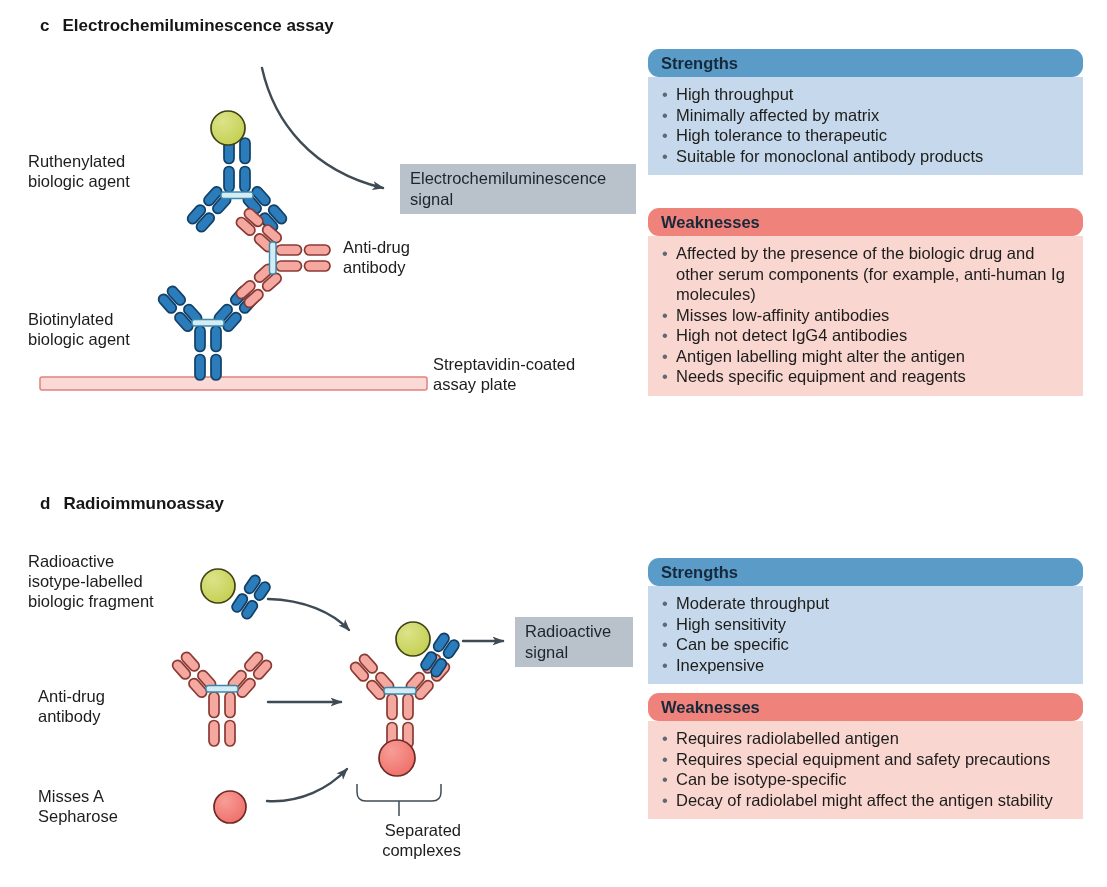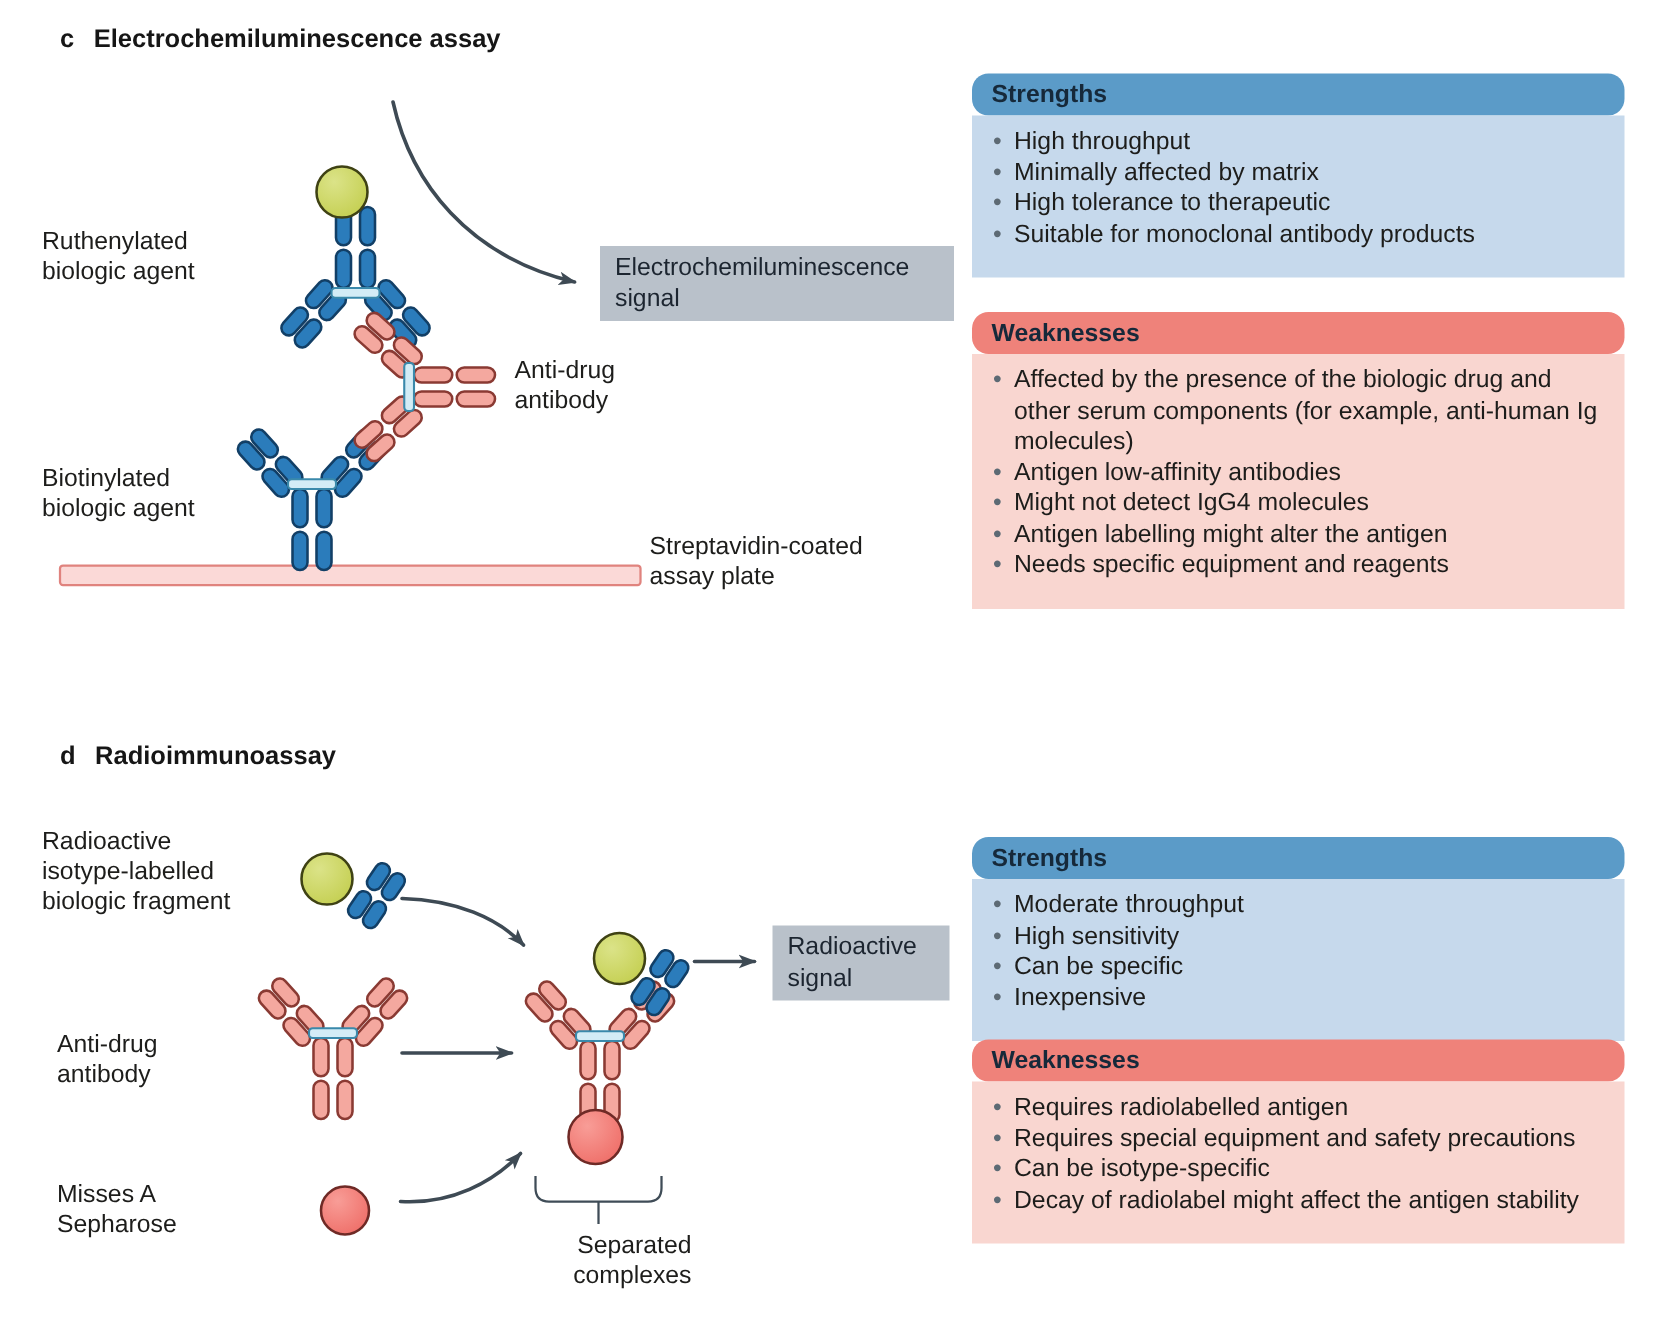--- a/index.html
+++ b/index.html
@@ -23,21 +23,21 @@
     padding:4px 10px;font-size:16.5px;line-height:21px;color:#1c2530;white-space:pre-line;
   }
   .card{position:absolute;width:435px;}
   .card-header{
     height:28px;line-height:28px;padding-left:13px;
     font-size:16.5px;font-weight:600;color:var(--header-text);border-radius:11px;
   }
   .s-head{background:var(--s-head-bg);}
   .w-head{background:var(--w-head-bg);}
   .card-body{
-    margin:0;padding:7px 8px 19px 13px;list-style:none;
+    margin:0;padding:7px 8px 9px 13px;list-style:none;
   }
   .s-body{background:var(--s-body-bg);}
   .w-body{background:var(--w-body-bg);}
   .card-body li{
     position:relative;padding-left:15px;font-size:16.5px;line-height:20.5px;color:var(--body-text);
   }
   .card-body li::before{
     content:"\2022";position:absolute;left:1px;color:var(--bullet);
   }
 </style>
@@ -207,22 +207,22 @@
         <li>Minimally affected by matrix</li>
         <li>High tolerance to therapeutic</li>
         <li>Suitable for monoclonal antibody products</li>
       </ul>
   </div>
 
   <div class="card" style="left:648px;top:208px">
     <div class="card-header w-head">Weaknesses</div>
     <ul class="card-body w-body">
         <li>Affected by the presence of the biologic drug and other serum components (for example, anti-human Ig molecules)</li>
-        <li>Antigen low-affinity antibodies</li>
-        <li>Might not detect IgG4 molecules</li>
+        <li>Misses low-affinity antibodies</li>
+        <li>High not detect IgG4 antibodies</li>
         <li>Antigen labelling might alter the antigen</li>
         <li>Needs specific equipment and reagents</li>
       </ul>
   </div>
 
   <div class="panel-title" style="left:40px;top:494px">
     <span>d</span>
     <span>Radioimmunoassay</span>
   </div>
 

